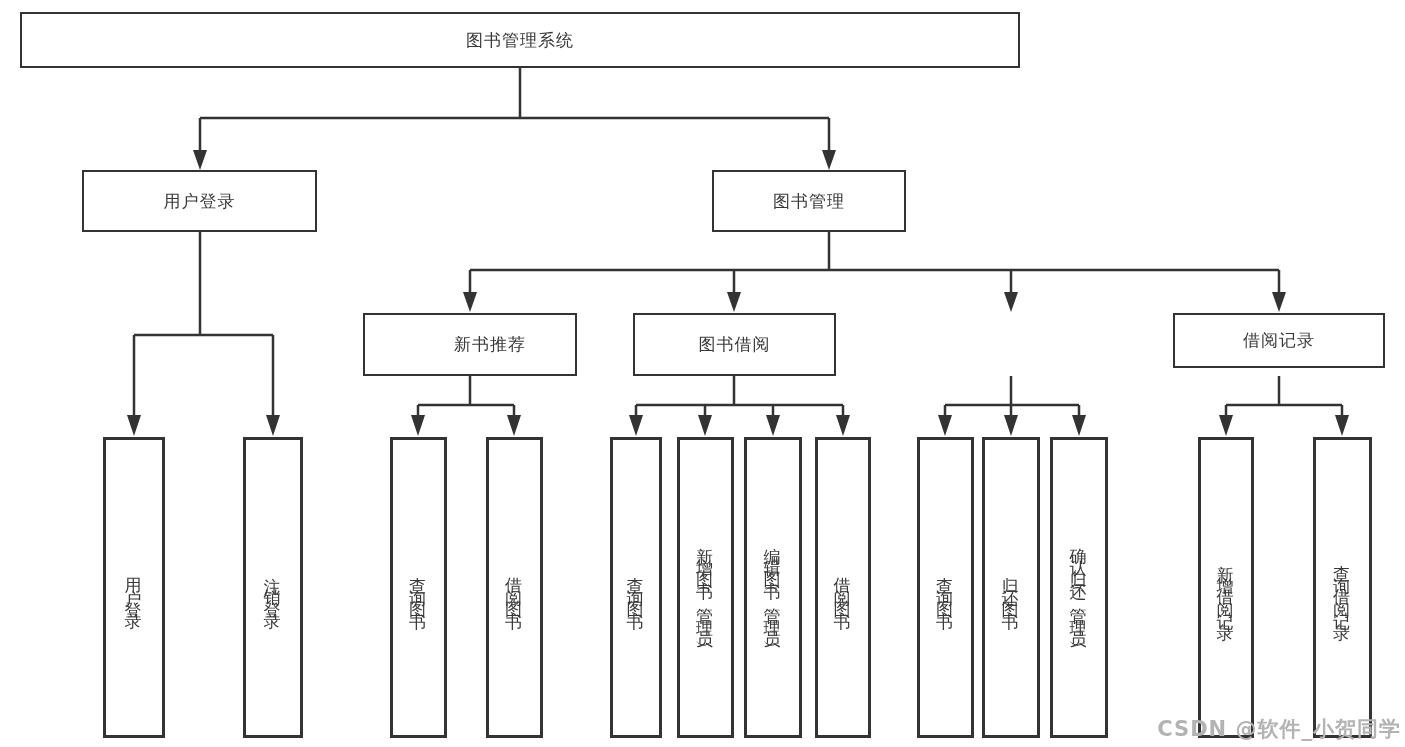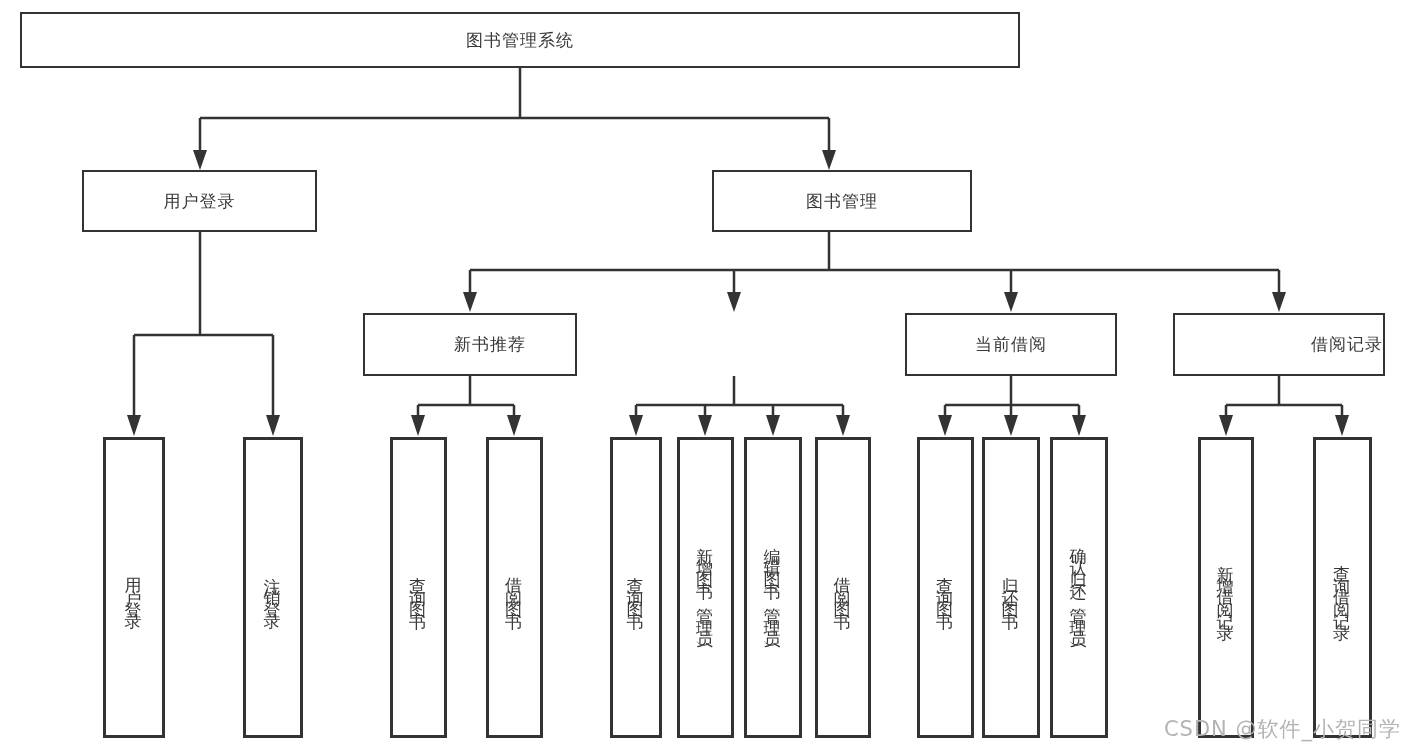--- a/index.html
+++ b/index.html
@@ -53,20 +53,21 @@
     white-space: nowrap;
   }
   .watermark {
     position: absolute;
     right: 4px;
     bottom: 4px;
     color: #b3b3b3;
     font-size: 21px;
     letter-spacing: 1px;
     pointer-events: none;
+    font-weight: bold;
   }
 </style>
 </head>
 <body>
 
 <div class="stage">
 
   <svg class="connectors" viewBox="0 0 1405 747" xmlns="http://www.w3.org/2000/svg">
     <g stroke="#333333" stroke-width="2.5" fill="none">
 
@@ -107,31 +108,31 @@
     </g>
   </svg>
 
   <div class="node" style="left:20px; top:12px; width:1000px; height:56px;">
     <span>图书管理系统</span>
   </div>
 
   <div class="node" style="left:82px; top:170px; width:235px; height:62px;">
     <span>用户登录</span>
   </div>
-  <div class="node" style="left:712px; top:170px; width:260px; height:62px;">
+  <div class="node" style="left:712px; top:170px; width:194px; height:62px;">
     <span>图书管理</span>
   </div>
 
   <div class="node" style="left:363px; top:313px; width:214px; height:63px;padding-left:40px;">
     <span>新书推荐</span>
   </div>
-  <div class="node" style="left:905px; top:313px; width:212px; height:63px;">
-    <span>当前借阅</span>
+  <div class="node" style="left:633px; top:313px; width:203px; height:63px;">
+    <span>图书借阅</span>
   </div>
-  <div class="node" style="left:1173px; top:313px; width:212px; height:63px;justify-content:flex-end;">
+  <div class="node" style="left:1173px; top:313px; width:212px; height:55px;">
     <span>借阅记录</span>
   </div>
 
   <div class="leaf" style="left:103px; width:62px;">
     <span>用户登录</span>
   </div>
   <div class="leaf" style="left:243px; width:60px;">
     <span>注销登录</span>
   </div>
   <div class="leaf" style="left:390px; width:57px;">

